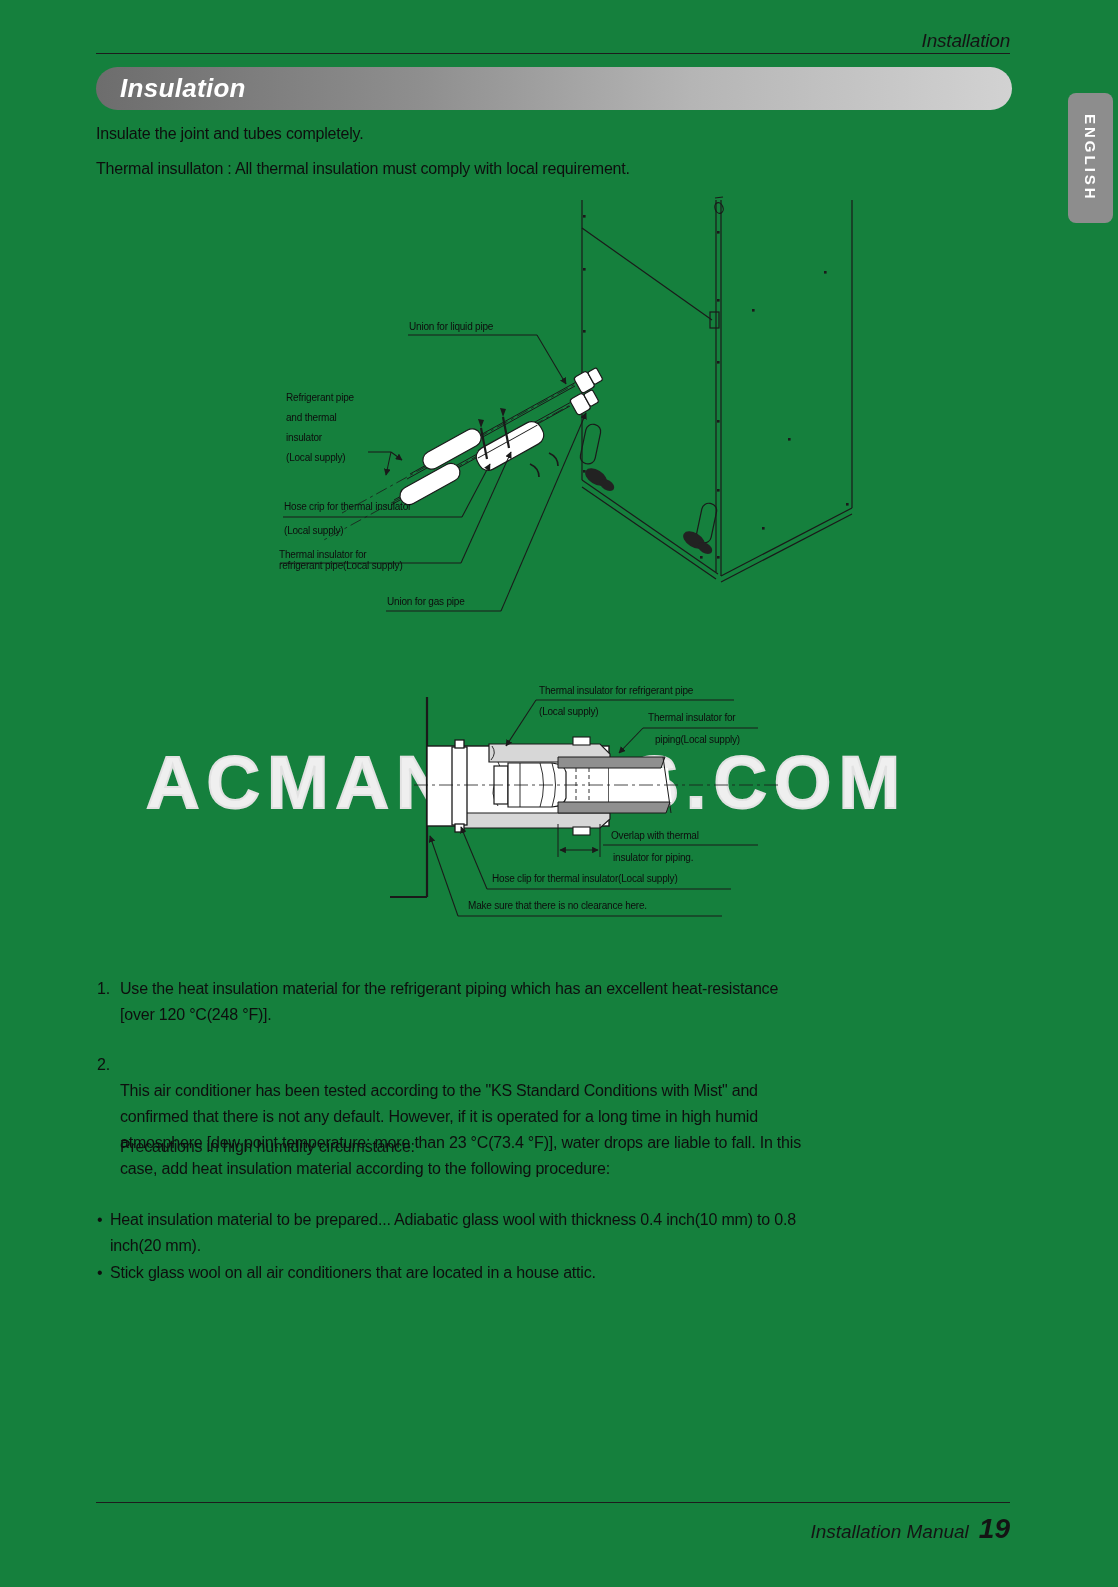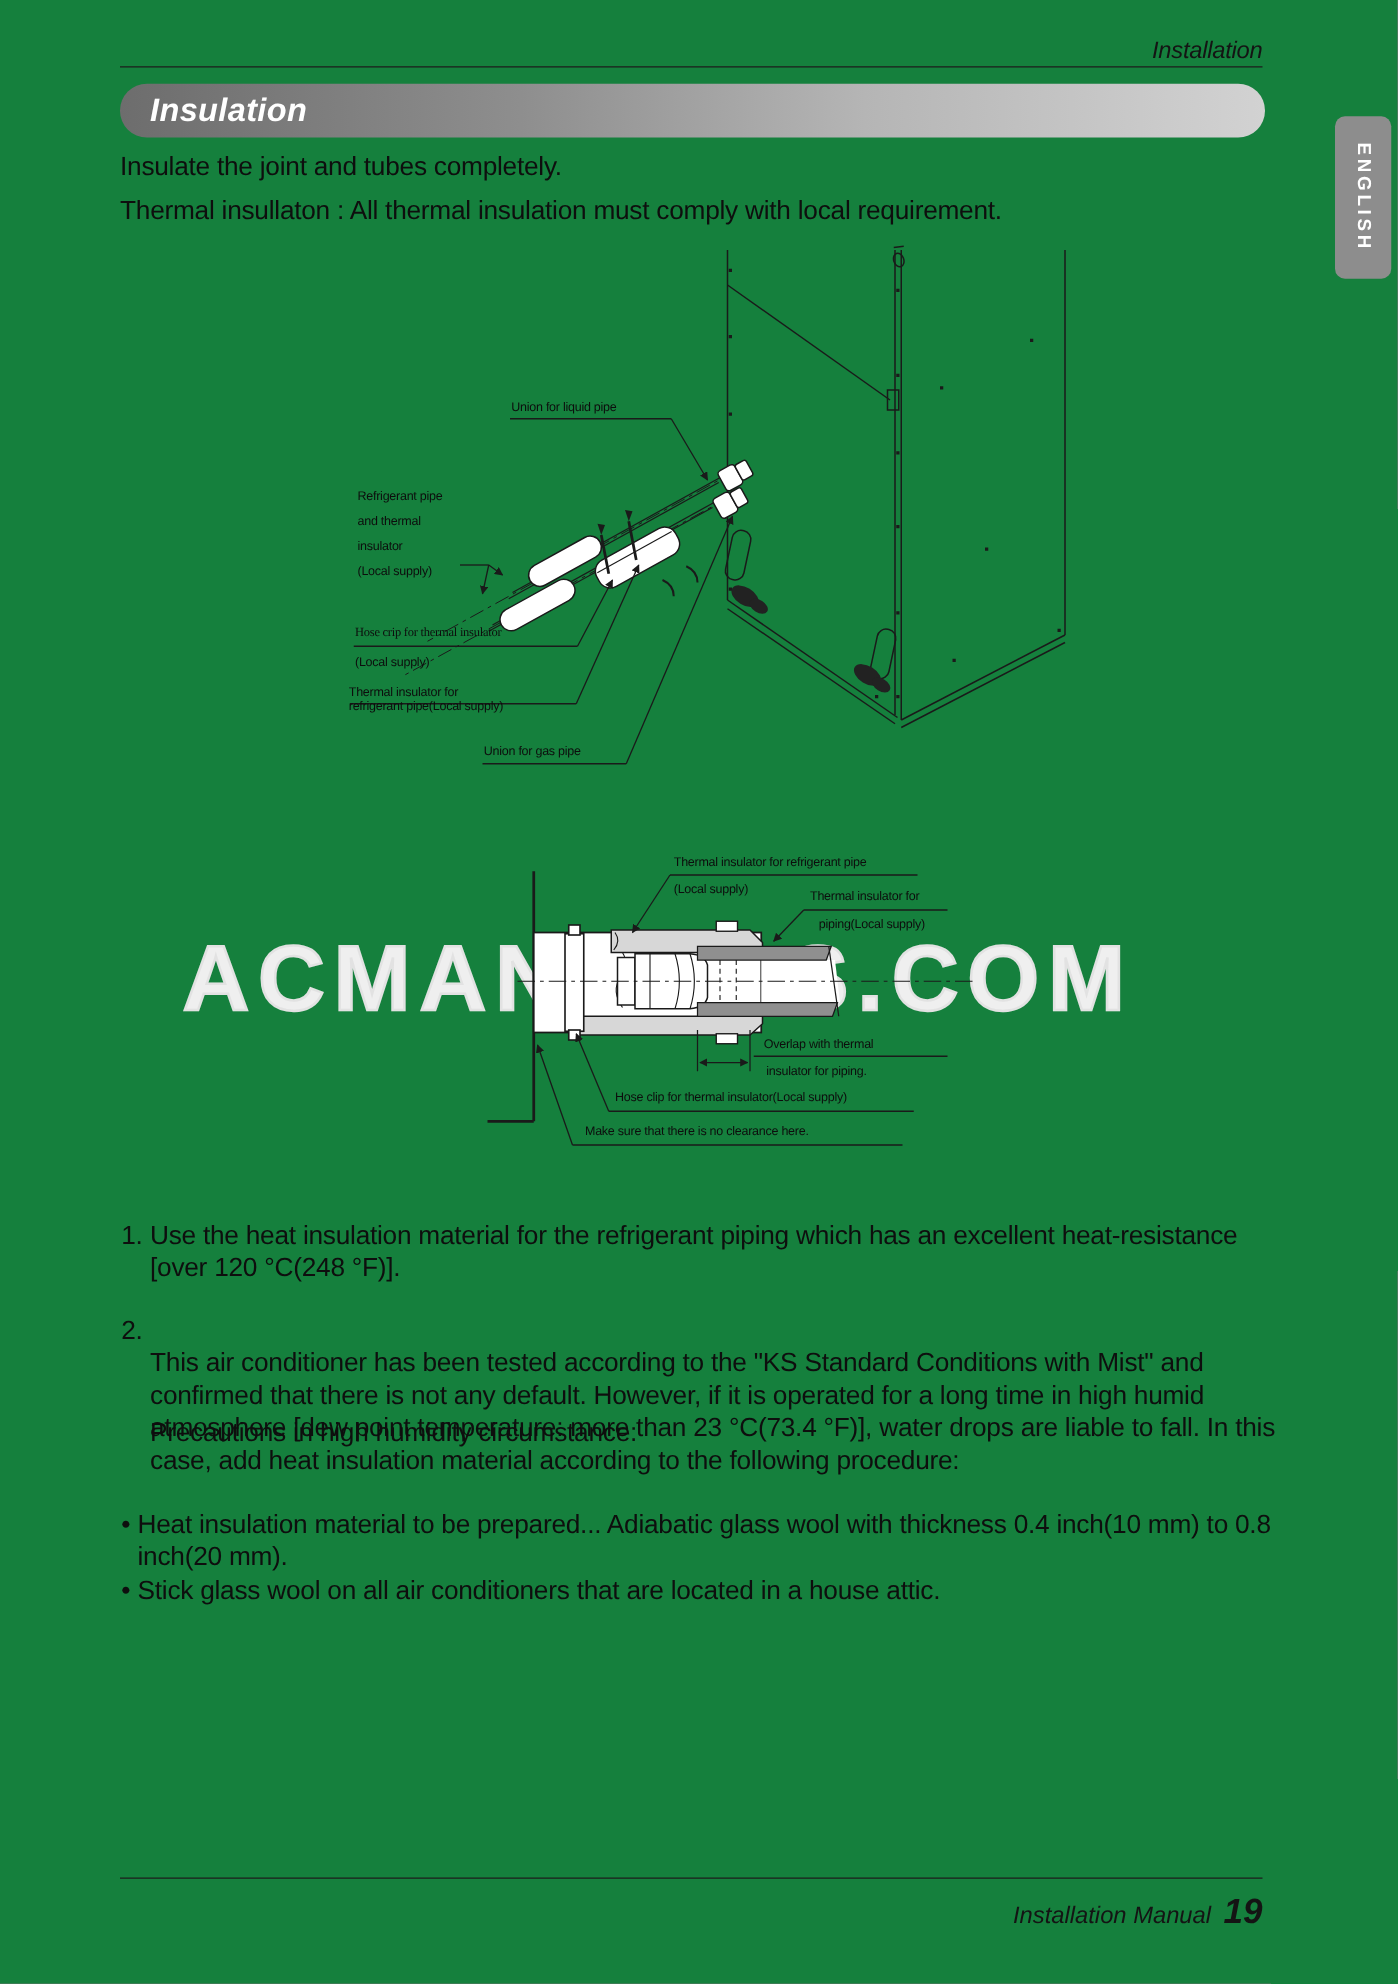--- a/index.html
+++ b/index.html
@@ -27,21 +27,21 @@
   
   .lang-tab{
     right:5px;top:93px;width:45px;height:130px;background:#8d8d8d;border-radius:8px;
     display:flex;align-items:center;justify-content:center;
   }
   .lang-tab span{
     writing-mode:vertical-rl;text-orientation:mixed;
     color:#fff;font-weight:bold;font-size:15px;letter-spacing:3px;
   }
   
-  .body-text{font-size:21px;letter-spacing:-0.2px;line-height:26px;color:#0e0e0e;}
+  .body-text{font-size:16px;letter-spacing:-0.2px;line-height:26px;color:#0e0e0e;}
   .intro1{left:96px;top:121px;}
   .intro2{left:96px;top:156px;}
   
   .watermark{
     left:146px;top:740px;z-index:1;
     font-size:74px;font-weight:bold;letter-spacing:7px;
     color:#efefef;-webkit-text-stroke:2px #e2e2e2;
     white-space:nowrap;
   }
   svg.fig{position:absolute;z-index:2;}
@@ -180,21 +180,21 @@
       <line x1="386" y1="611" x2="501" y2="611"></line>
       <line x1="501" y1="611" x2="586" y2="413" marker-end="url(#arrF1)"></line>
     </g>
   </svg>
 
   <div class="dlabel" style="left:409px;top:317px;">Union for liquid pipe</div>
   <div class="dlabel" style="left:286px;top:388px;">Refrigerant pipe
 and thermal
 insulator
 (Local supply)</div>
-  <div class="dlabel" style="left:284px;top:497px;font-family:Liberation Serif, serif;">Hose crip for thermal insulator</div>
+  <div class="dlabel" style="left:284px;top:497px;">Hose crip for thermal insulator</div>
   <div class="dlabel" style="left:284px;top:521px;">(Local supply)</div>
   <div class="dlabel" style="left:279px;top:545px;">Thermal insulator for</div>
   <div class="dlabel" style="left:279px;top:556px;">refrigerant pipe(Local supply)</div>
   <div class="dlabel" style="left:387px;top:592px;">Union for gas pipe</div>
 
   <svg class="fig fig2" width="420" height="260" viewBox="370 660 420 260">
     <defs>
       <marker id="arrF2" viewBox="0 0 10 10" refX="9" refY="5" markerWidth="6.5" markerHeight="6.5" orient="auto-start-reverse">
         <path d="M0,0 L10,5 L0,10 z" fill="#1a1a1a"></path>
       </marker>

